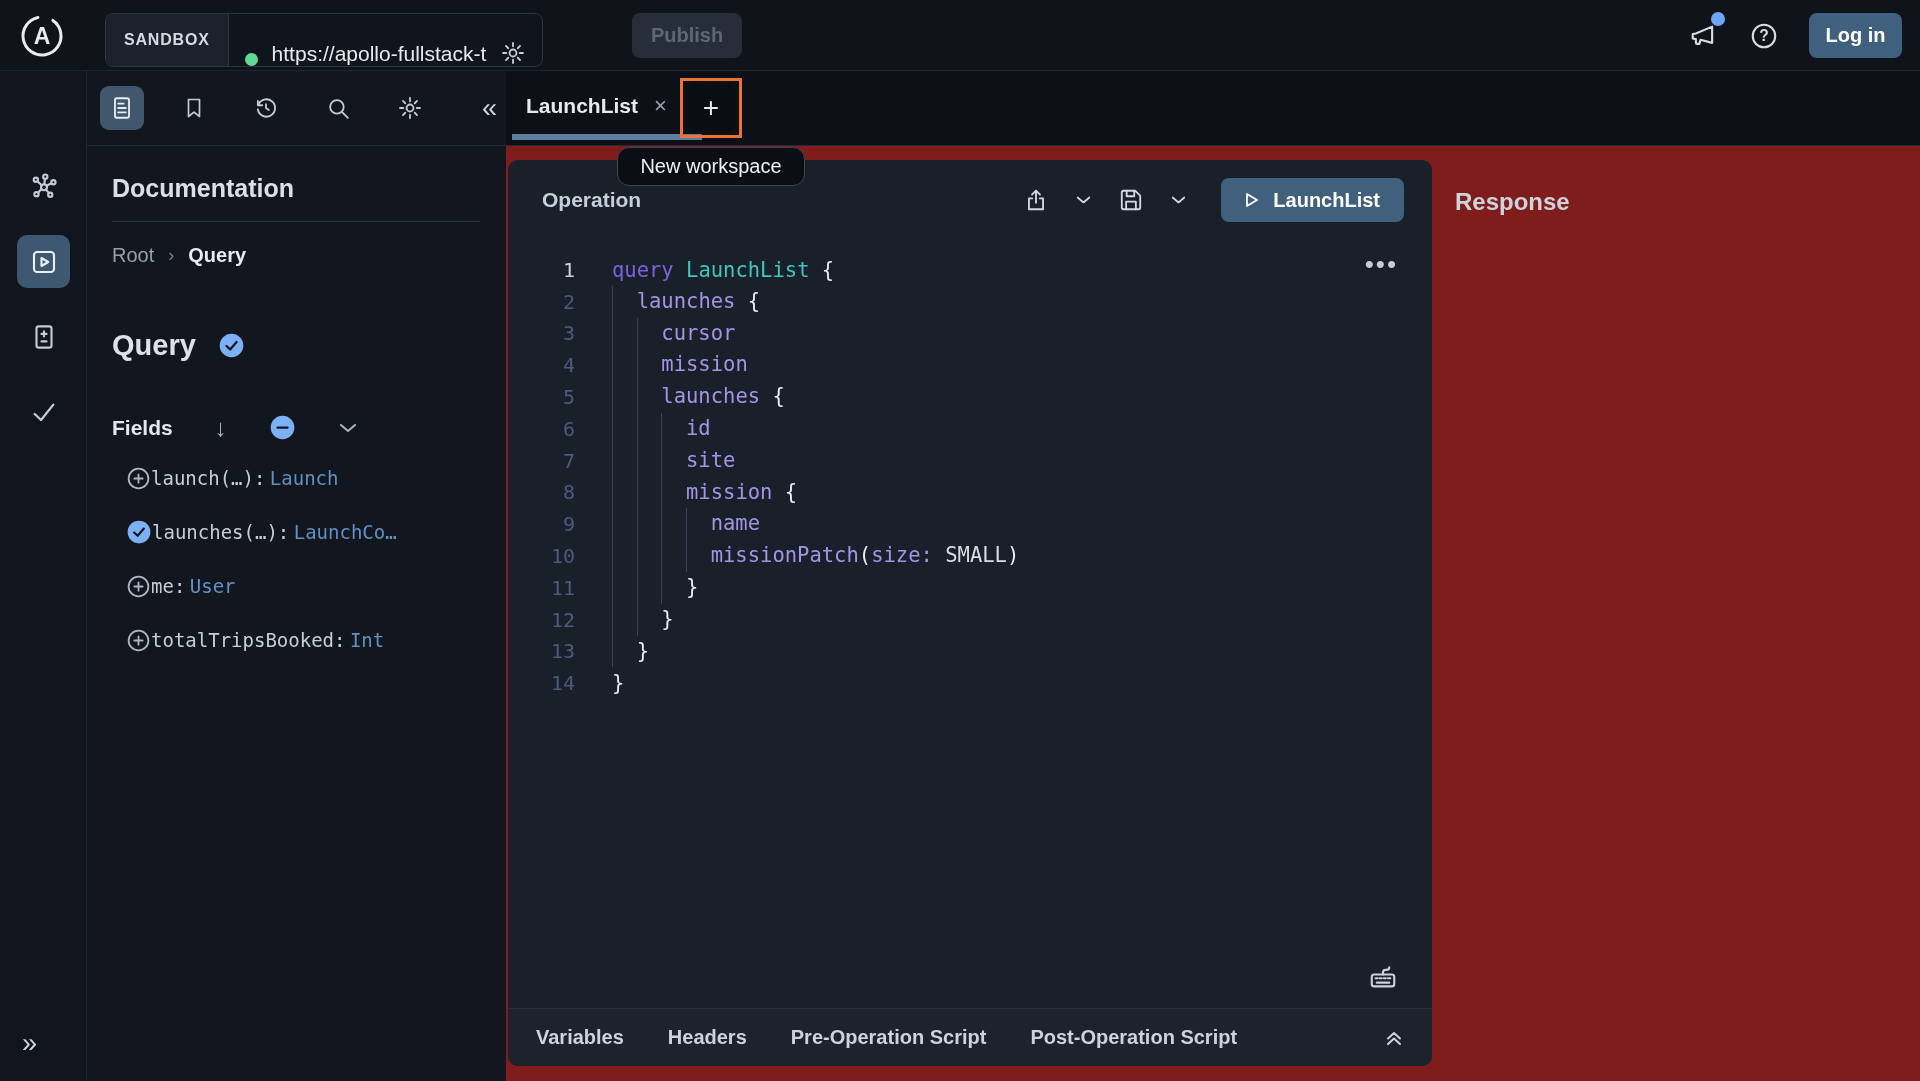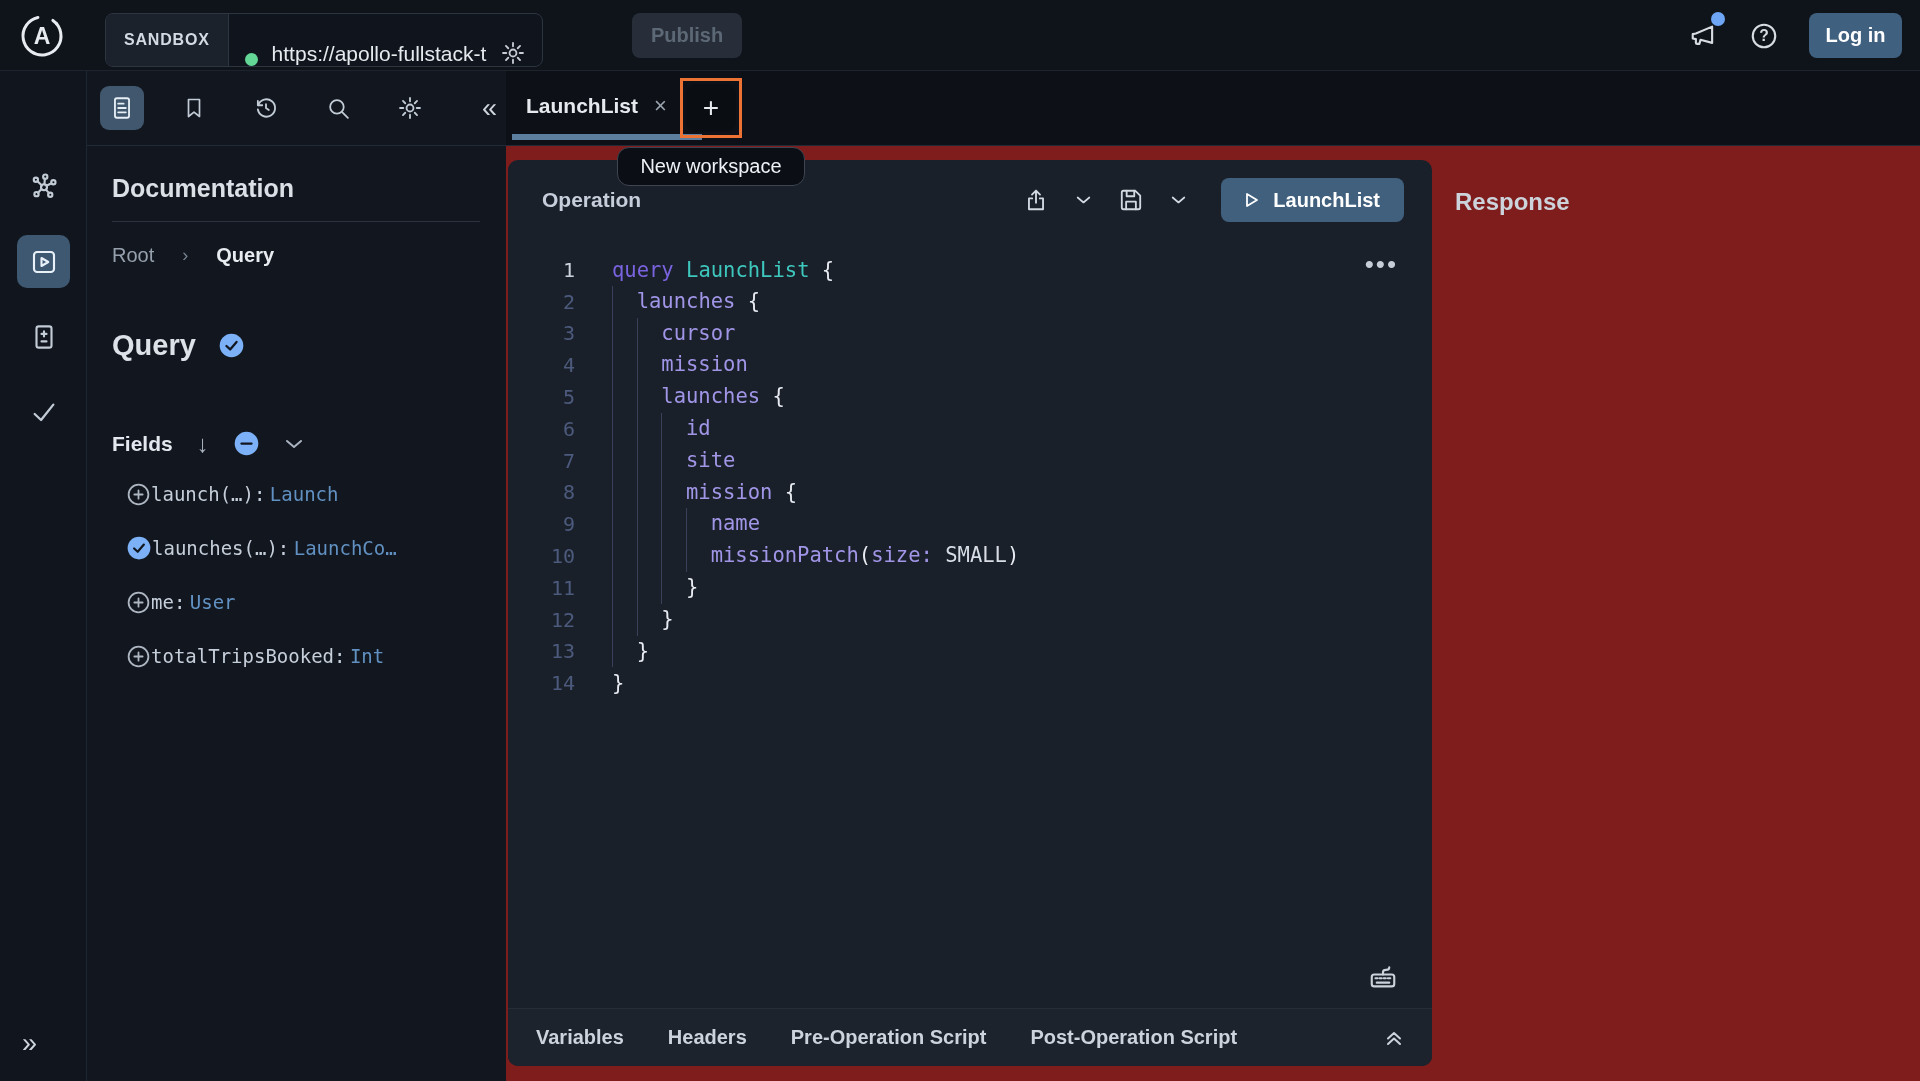--- a/index.html
+++ b/index.html
@@ -45,27 +45,27 @@
   
   .dock{position:absolute;left:87px;top:71px;width:419px;height:75px;background:#12171f;
         border-bottom:1px solid #222a35;display:flex;align-items:center;gap:28px;padding-left:13px;}
   .dock-item{width:44px;height:44px;border-radius:9px;display:flex;align-items:center;
              justify-content:center;color:#c3ccd6;flex:none;}
   .dock-item.sel{background:#41576d;color:#e6eef6;}
   .dock-collapse{margin-left:22px;font-size:27px;color:#cfd6de;}
   .docs{position:absolute;left:87px;top:146px;width:419px;bottom:0;background:#12171f;padding:28px 0 12px 25px;}
   .docs-title{font-size:25px;font-weight:bold;color:#dbe0e7;margin:0 0 18px 0;}
   .docs-divider{width:368px;height:1px;background:#2b323d;margin-bottom:22px;}
-  .breadcrumb{display:flex;align-items:center;gap:28px;font-size:20px;}
+  .breadcrumb{display:flex;align-items:center;gap:14px;font-size:20px;}
   .crumb-root{color:#96a0ad;}
   .crumb-sep{color:#78828f;font-size:18px;}
   .crumb-cur{color:#e8ecf1;font-weight:bold;}
   .type-head{display:flex;align-items:center;gap:22px;margin-top:62px;}
   .type-title{font-size:29px;font-weight:bold;color:#dde2e8;}
-  .fields-head{display:flex;align-items:center;gap:24px;margin-top:68px;}
+  .fields-head{display:flex;align-items:center;gap:42px;margin-top:52px;}
   .fields-label{font-size:21px;font-weight:bold;color:#e4e8ee;}
   .arrow-down{color:#aab3bf;font-size:24px;line-height:1;}
   .chev{color:#aab3bf;}
   .fields-list{margin-top:10px;}
   .field-row{display:flex;align-items:center;height:54px;padding-left:14px;cursor:pointer;}
   .f-name{font-family:"DejaVu Sans Mono",monospace;font-size:19px;color:#c6ceda;white-space:pre;}
   .f-type{font-family:"DejaVu Sans Mono",monospace;font-size:19px;color:#6191c2;}
   .badge-check,.badge-minus{flex:none;}
 
   

